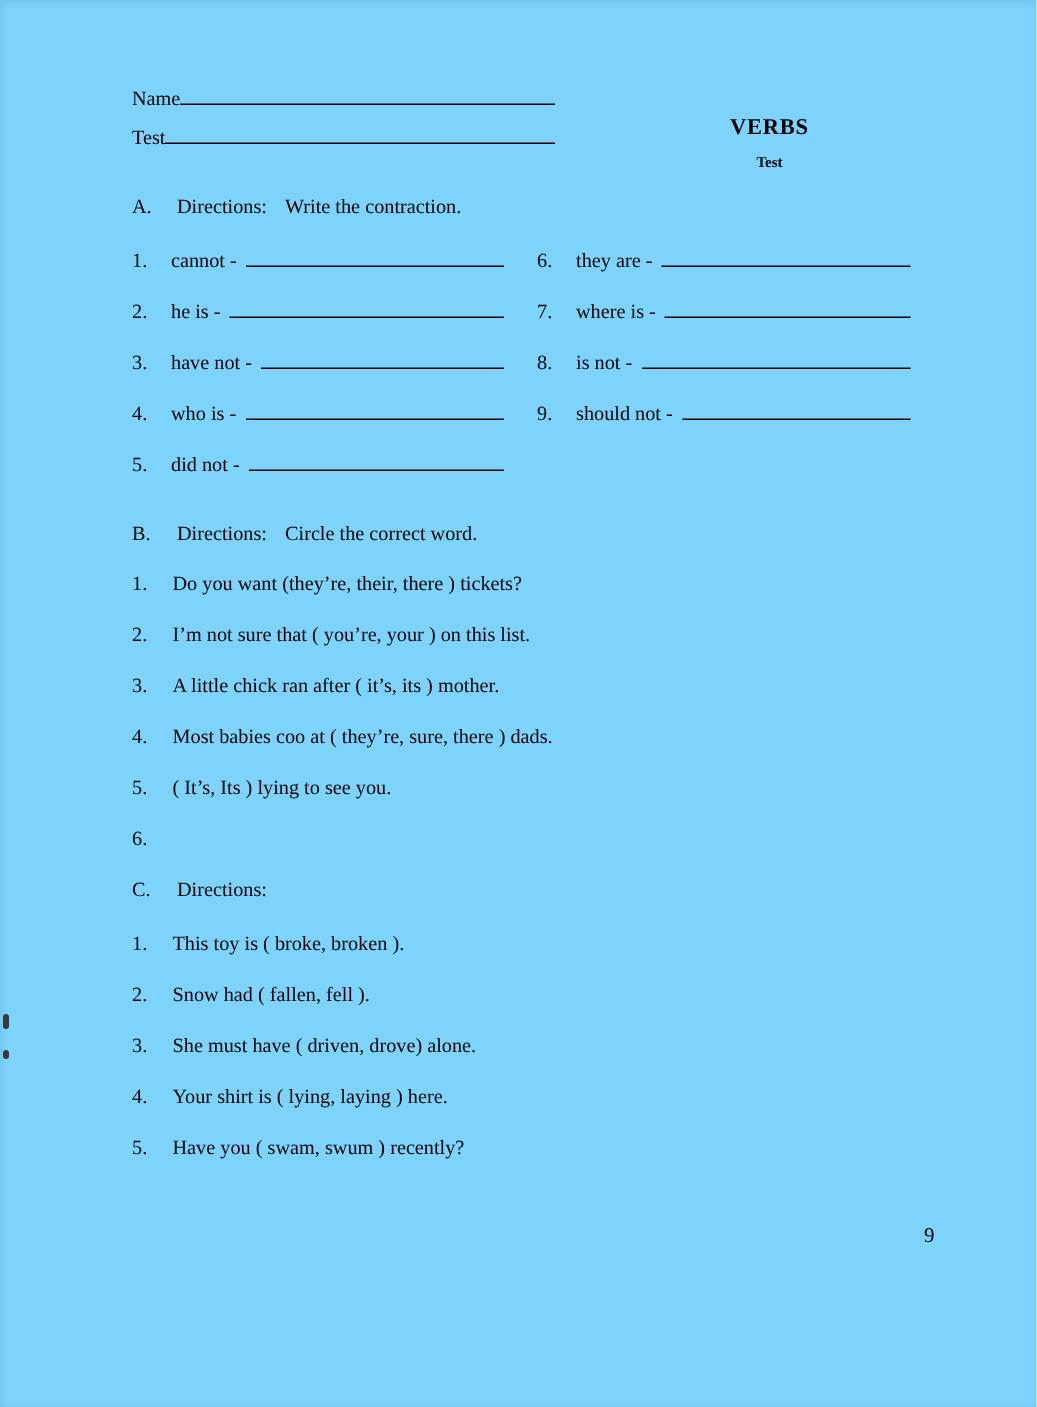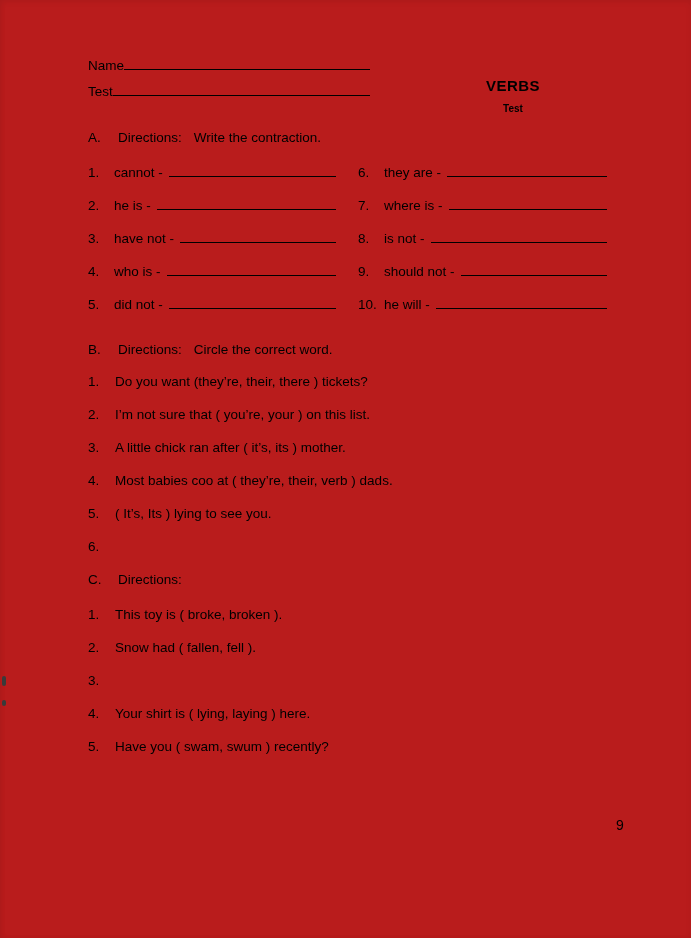--- a/index.html
+++ b/index.html
@@ -1,22 +1,22 @@
 <!DOCTYPE html>
 <html><head>
 <meta charset="utf-8">
 <style>
   html,body { margin:0; padding:0; background:#ffffff; }
   .page {
     position:relative;
     width:691px; height:938px;
     box-sizing:border-box;
     padding:58px 60px 0 88px;
-    background:#b91c1c;
-    font-family:Liberation Sans, sans-serif;
+    background:#7dd3fc;
+    font-family:Liberation Serif, serif;
     color:#000;
     font-size:13.5px;
     box-shadow: inset 0 2px 6px rgba(0,0,0,0.05), inset 2px 0 5px rgba(0,0,0,0.04);
     overflow:hidden;
   }
 
   
   .name-date { width:282px; }
   .nd-row { display:flex; align-items:baseline; height:26px; }
   .nd-blank { flex:1; border-bottom:1.5px solid #000; height:1px; }
@@ -124,25 +124,20 @@
         <div class="a-row">
           <span class="num">8.</span>
           <span class="txt">is not -</span>
           <span class="blank"></span>
         </div>
         <div class="a-row">
           <span class="num">9.</span>
           <span class="txt">should not -</span>
           <span class="blank"></span>
         </div>
-        <div class="a-row">
-          <span class="num">10.</span>
-          <span class="txt">he will -</span>
-          <span class="blank"></span>
-        </div>
       </div>
     </div>
   </div>
 
   <div class="sec-b">
     <div class="sec-header">
       <span class="sec-label">B.</span>
       <span class="sec-dir-label">Directions:</span>
       <span>Circle the correct word.</span>
     </div>
@@ -154,21 +149,21 @@
       <div class="item-row">
         <span class="num">2.</span>
         <span>I’m not sure that ( you’re, your ) on this list.</span>
       </div>
       <div class="item-row">
         <span class="num">3.</span>
         <span>A little chick ran after ( it’s, its ) mother.</span>
       </div>
       <div class="item-row">
         <span class="num">4.</span>
-        <span>Most babies coo at ( they’re, their, verb ) dads.</span>
+        <span>Most babies coo at ( they’re, sure, there ) dads.</span>
       </div>
       <div class="item-row">
         <span class="num">5.</span>
         <span>( It’s, Its ) lying to see you.</span>
       </div>
       <div class="item-row">
         <span class="num">6.</span>
       </div>
     </div>
   </div>
@@ -182,20 +177,21 @@
       <div class="item-row">
         <span class="num">1.</span>
         <span>This toy is ( broke, broken ).</span>
       </div>
       <div class="item-row">
         <span class="num">2.</span>
         <span>Snow had ( fallen, fell ).</span>
       </div>
       <div class="item-row">
         <span class="num">3.</span>
+        <span>She must have ( driven, drove) alone.</span>
       </div>
       <div class="item-row">
         <span class="num">4.</span>
         <span>Your shirt is ( lying, laying ) here.</span>
       </div>
       <div class="item-row">
         <span class="num">5.</span>
         <span>Have you ( swam, swum ) recently?</span>
       </div>
     </div>

